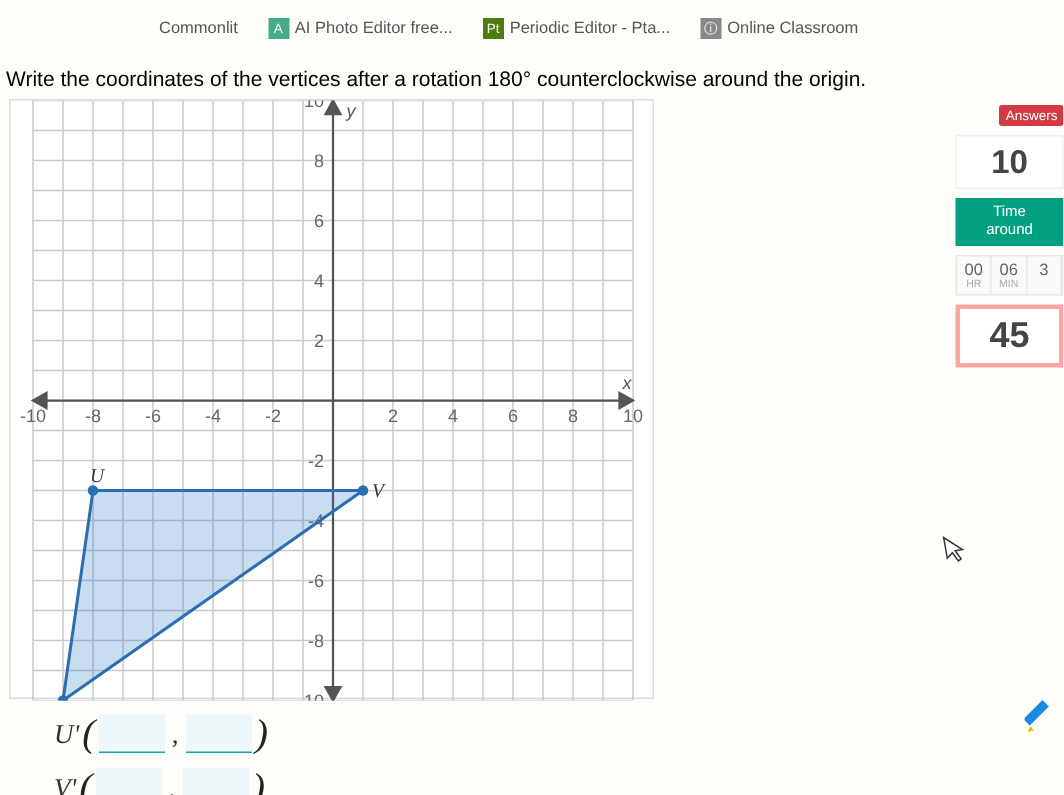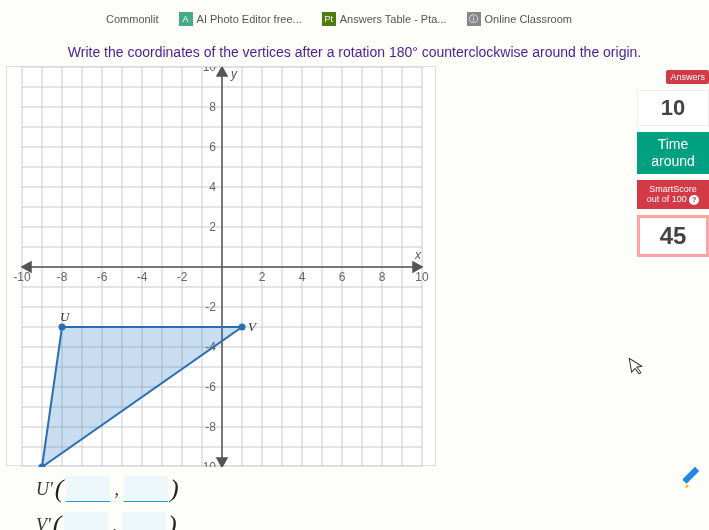--- a/index.html
+++ b/index.html
@@ -34,22 +34,21 @@
     align-items: center; justify-content: center;
     font-size: 9px;
     color: white;
   }
   .fav-a { background:#4a8; }
   .fav-p { background:#4d7c0f; }
   .fav-x { background:#888; }
   .prompt {
     padding: 6px 4px 6px 4px;
     font-size: 14px;
-    color: #4c1d95;
-    text-align: center;
+    color: #000000;
   }
   .main {
     display: flex;
   }
   .work-area {
     flex: 1;
     padding: 0 0 0 6px;
   }
   .graph-box {
     position: relative;
@@ -110,21 +109,21 @@
     color: #444;
     width:100%;
     text-align:center;
     background:#fff;
     padding:4px 0;
     border:1px solid #eee;
   }
   .time-box {
     background: #00a080;
     color: white;
-    font-size: 14px;
+    font-size: 10px;
     text-align: center;
     padding: 4px 2px;
     width: 100%;
     line-height:1.2;
   }
   .timer {
     display: flex;
     width: 100%;
     background:#fafafa;
     border:1px solid #e8e8e8;
@@ -179,21 +178,21 @@
 <div class="top-tabs">
   <div class="tab">
     <span>Commonlit</span>
   </div>
   <div class="tab">
     <span class="tab-icon fav-a">A</span>
     <span>AI Photo Editor free...</span>
   </div>
   <div class="tab">
     <span class="tab-icon fav-p">Pt</span>
-    <span>Answers Table - Pta...</span>
+    <span>Periodic Editor - Pta...</span>
   </div>
   <div class="tab">
     <span class="tab-icon fav-x">ⓘ</span>
     <span>Online Classroom</span>
   </div>
 </div>
 
 <div class="prompt">Write the coordinates of the vertices after a rotation 180° counterclockwise around the origin.</div>
 
 <div class="main">
@@ -319,25 +318,32 @@
 
   </div>
 
   <div class="sidebar">
     <div class="badge-red">Answers</div>
     <div class="q-count">10</div>
     <div class="time-box">
       <div>Time</div>
       <div>around</div>
     </div>
-    <div class="smart-box">
-      <div>SmartScore</div>
-      <div>
-        <span>out of 100</span>
-        <span style="display:inline-block;width:10px;height:10px;border-radius:50%;background:#fff;color:#d33a46;font-size:8px;line-height:10px;font-weight:bold;">?</span>
+    <div class="timer">
+      <div class="cell">
+        <span>00</span>
+        <small>HR</small>
+      </div>
+      <div class="cell">
+        <span>06</span>
+        <small>MIN</small>
+      </div>
+      <div class="cell">
+        <span>3</span>
+        <small></small>
       </div>
     </div>
     <div class="smart-score">45</div>
   </div>
 </div>
 
 <svg class="pencil" viewBox="0 0 24 24">
   <polygon points="2,22 6,21 4,18" fill="#f4c b05" style="fill:#f4b400"></polygon>
   <rect x="4" y="4" width="6" height="18" transform="rotate(45 12 12)" fill="#1e88e5"></rect>
 </svg>

